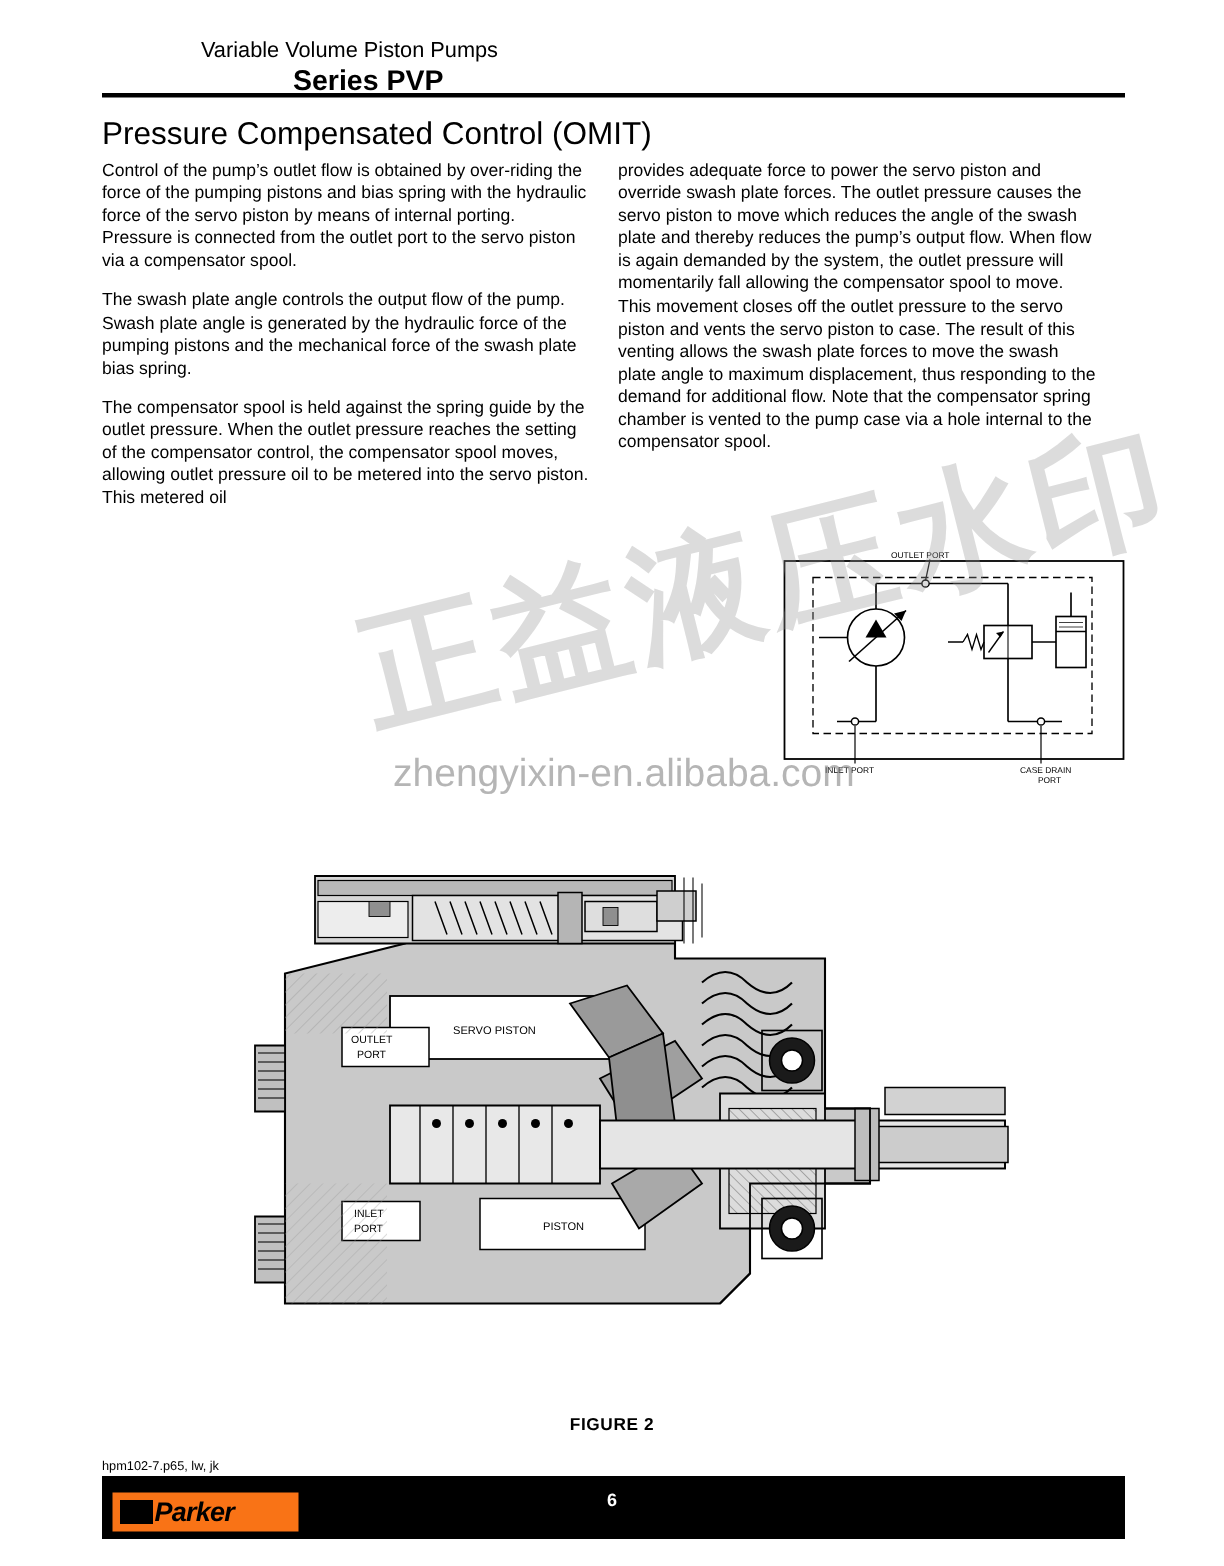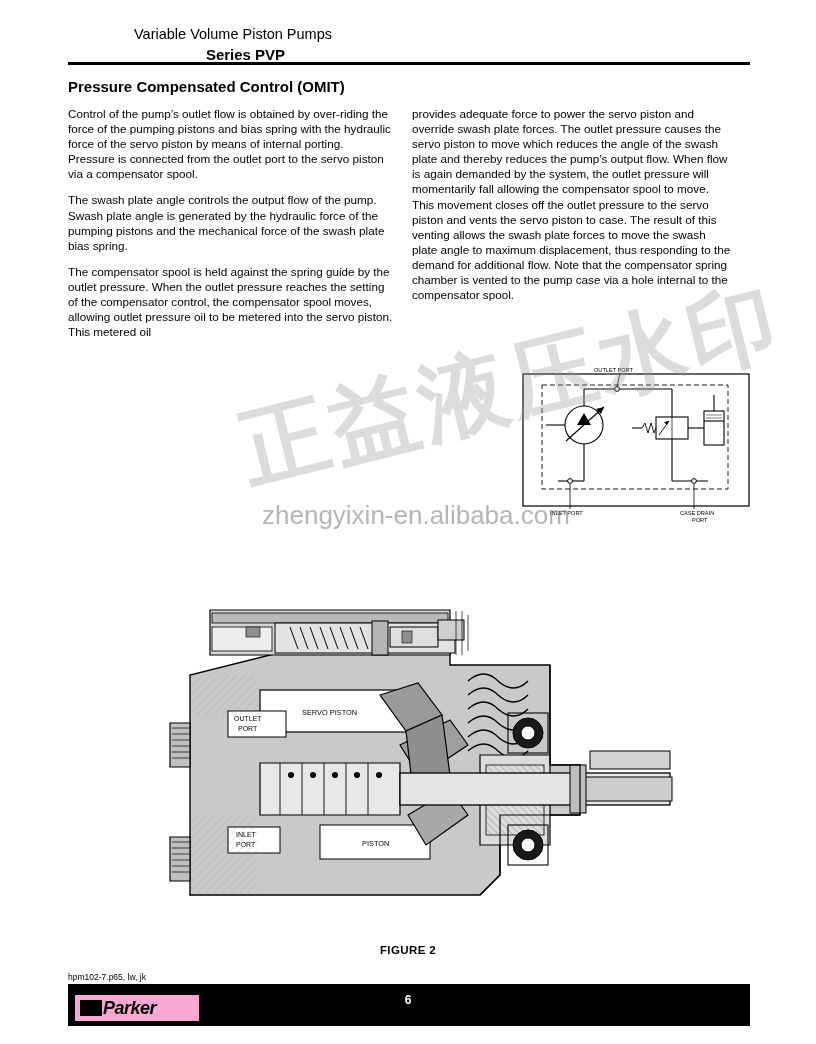--- a/index.html
+++ b/index.html
@@ -14,51 +14,51 @@
   .page{position:relative;width:816px;height:1044px;}
 
   
   .header{
     position:absolute;left:68px;top:26px;width:680px;
   }
   .hdr-row{display:flex;justify-content:space-between;align-items:flex-start;}
   .hdr-left-small{font-size:11.5px;line-height:14px;}
   .hdr-left-big{font-size:16px;font-weight:bold;line-height:19px;margin-top:1px;}
   .hdr-right-small{font-size:14.5px;line-height:17px;}
-  .hdr-right-big{font-size:15px;font-weight:bold;line-height:19px;margin-top:2px;margin-left:25px;}
+  .hdr-right-big{font-size:19px;font-weight:bold;line-height:19px;margin-top:2px;margin-left:25px;}
   .hdr-col-right{text-align:center;width:330px;}
   .hdr-rule{
     position:absolute;left:68px;top:62px;width:682px;height:2.5px;background:#000;
   }
 
   
   .sect-title{
     position:absolute;left:68px;top:78px;
-    font-size:15px;font-weight:bold;
+    font-size:21px;font-weight:normal;
   }
 
   
   .col{
     position:absolute;
     font-size:11.7px;
     line-height:15.1px;
     text-align:left;
   }
   .col p{margin:0 0 11px 0;}
   .col-left{left:68px;top:106px;width:325px;}
   .col-right{left:412px;top:106px;width:320px;}
 
   
   .schematic{
     position:absolute;left:522px;top:365px;width:228px;height:158px;
   }
 
   
   .figure{
-    position:absolute;left:150px;top:515px;width:560px;height:410px;
+    position:absolute;left:150px;top:489px;width:560px;height:410px;
   }
   .fig-caption{
     position:absolute;left:0;top:944px;width:816px;text-align:center;
     font-size:11.5px;font-weight:bold;letter-spacing:.4px;
   }
 
   
   .wm{
     position:absolute;color:rgba(140,140,140,.38);
     font-weight:bold;pointer-events:none;white-space:nowrap;
@@ -87,21 +87,21 @@
   .page-num{
     position:absolute;left:0;top:993px;width:816px;text-align:center;
     color:#fff;font-size:12px;font-weight:bold;
   }
   .foot-right{
     position:absolute;left:572px;top:993px;color:#fff;font-size:9.2px;line-height:11px;
   }
   .foot-right .co{font-weight:bold;font-size:9.6px;}
   .parker-logo{
     position:absolute;left:75px;top:995px;width:124px;height:26px;
-    background:#f9a8d4;display:flex;align-items:center;
+    background:#f97316;display:flex;align-items:center;
   }
   .pk-box{width:22px;height:16px;background:#000;margin-left:5px;}
   .pk-word{
     font-size:18px;font-weight:bold;font-style:italic;margin-left:1px;
     letter-spacing:-.5px;
   }
   .label-svg{font-family:"Liberation Sans", sans-serif;}
 </style>
 </head>
 <body>

